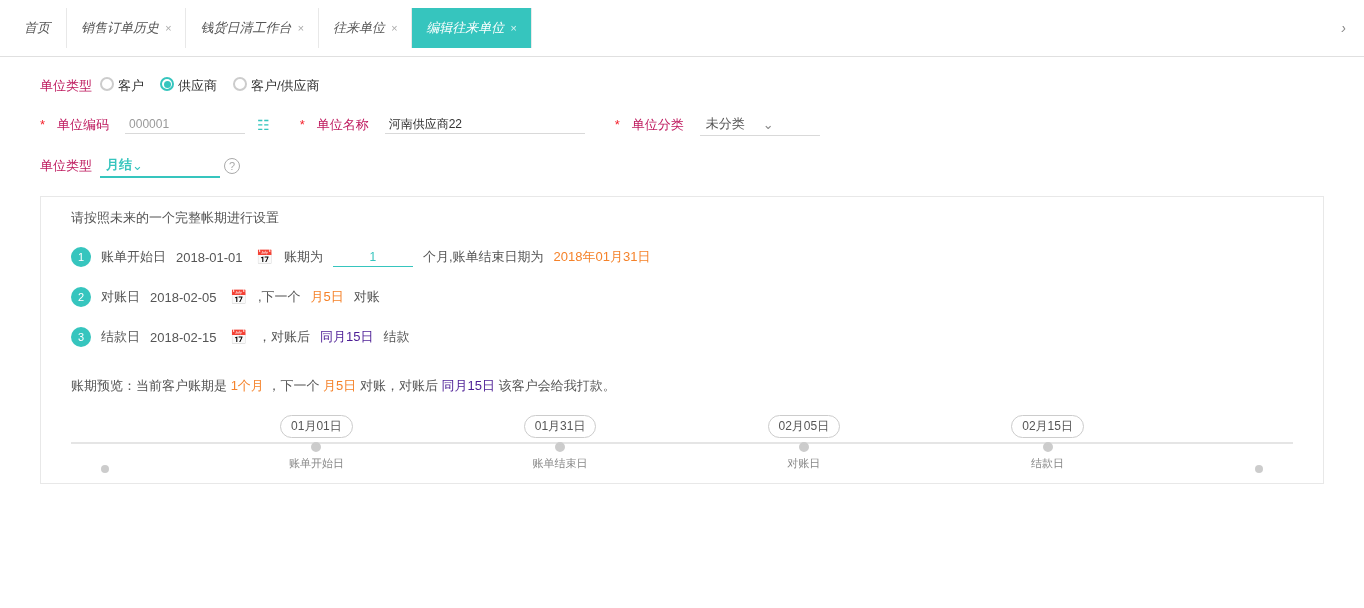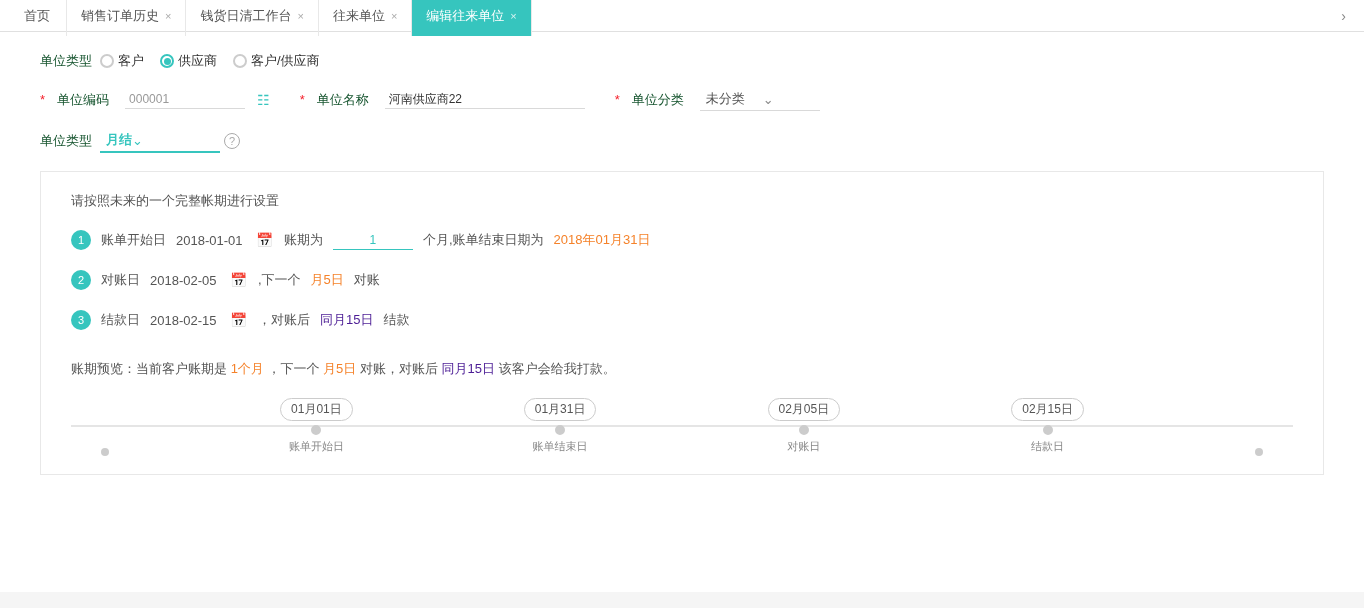--- a/index.html
+++ b/index.html
@@ -4,22 +4,23 @@
   <style>
     * { box-sizing: border-box; margin: 0; padding: 0; }
     body { font-family: "Microsoft YaHei", "PingFang SC", sans-serif; font-size: 13px; color: #333; background: #f5f5f5; }
 
     
     .tabs-bar {
       display: flex;
       align-items: center;
       background: #fff;
       border-bottom: 1px solid #e0e0e0;
-      height: 32px;
+      height: 57px;
       padding: 0 8px;
+      font-style: italic;
     }
     .tab-item {
       display: flex;
       align-items: center;
       height: 40px;
       padding: 0 14px;
       cursor: pointer;
       font-size: 13px;
       color: #555;
       border-right: 1px solid #e8e8e8;
@@ -58,29 +59,29 @@
       padding: 20px 40px;
     }
 
     
     .form-row {
       display: flex;
       align-items: center;
       margin-bottom: 18px;
     }
     .form-label {
-      color: #14532d;
+      color: #be185d;
       white-space: nowrap;
       margin-right: 8px;
     }
     .required-star { color: #f5222d; margin-right: 4px; }
 
     
     .radio-group { display: flex; align-items: center; gap: 16px; }
-    .radio-item { display: flex; align-items: center; gap: 4px; cursor: pointer; }
+    .radio-item { display: flex; align-items: flex-start; gap: 4px; cursor: pointer; }
     .radio-circle {
       width: 14px; height: 14px; border-radius: 50%; border: 2px solid #ccc;
       display: flex; align-items: center; justify-content: center;
     }
     .radio-circle.checked { border-color: #36c5be; }
     .radio-circle.checked::after {
       content: ''; width: 7px; height: 7px; border-radius: 50%; background: #36c5be;
     }
 
     
@@ -122,21 +123,21 @@
       font-size: 11px; color: #aaa; cursor: pointer; margin-left: 4px;
     }
 
     
     .cal-icon { color: #36c5be; cursor: pointer; margin-left: 4px; font-size: 14px; }
 
     
     .section-box {
       border: 1px solid #e8e8e8;
       border-radius: 0;
-      padding: 20px 30px;
+      padding: 12px 30px;
       margin-bottom: 16px;
     }
     .section-title { color: #555; margin-bottom: 20px; font-size: 13px; }
 
     
     .setting-row {
       display: flex;
       align-items: center;
       margin-bottom: 20px;
       gap: 10px;

